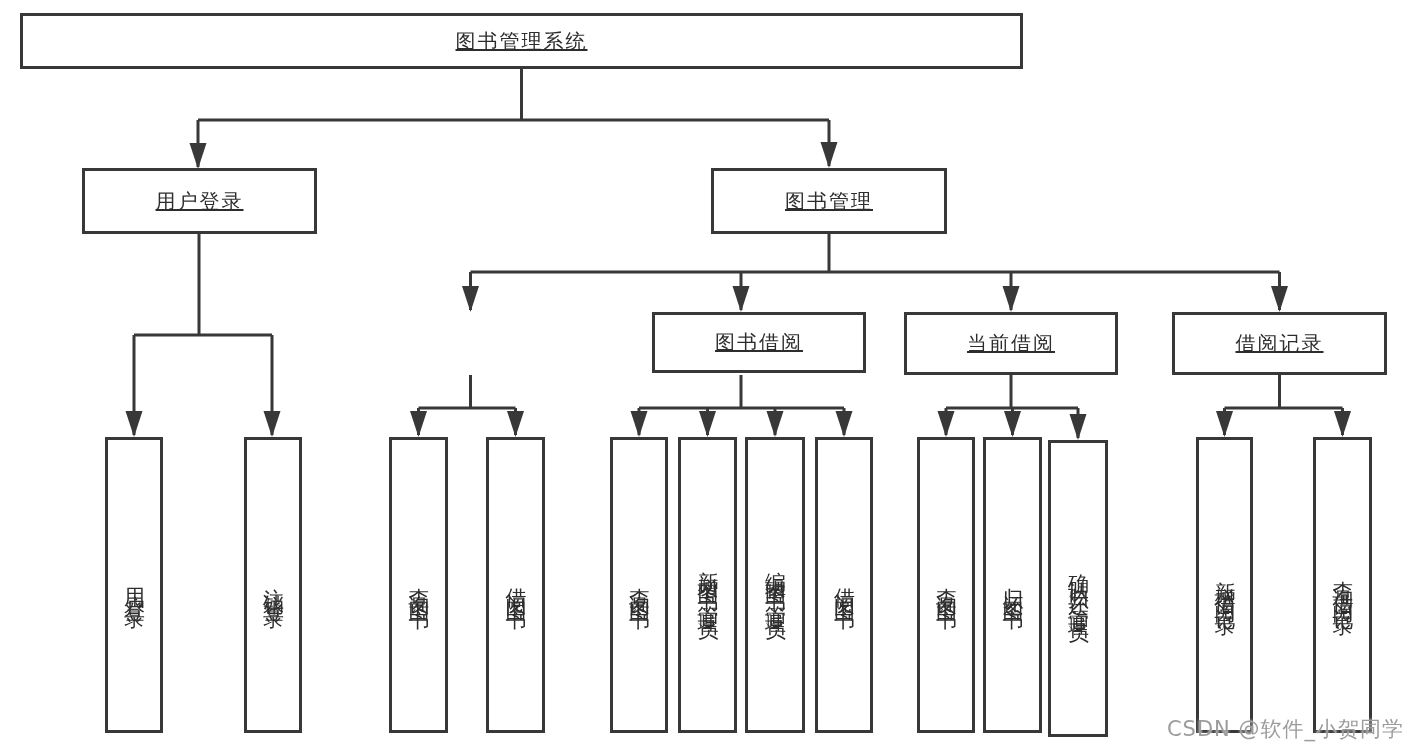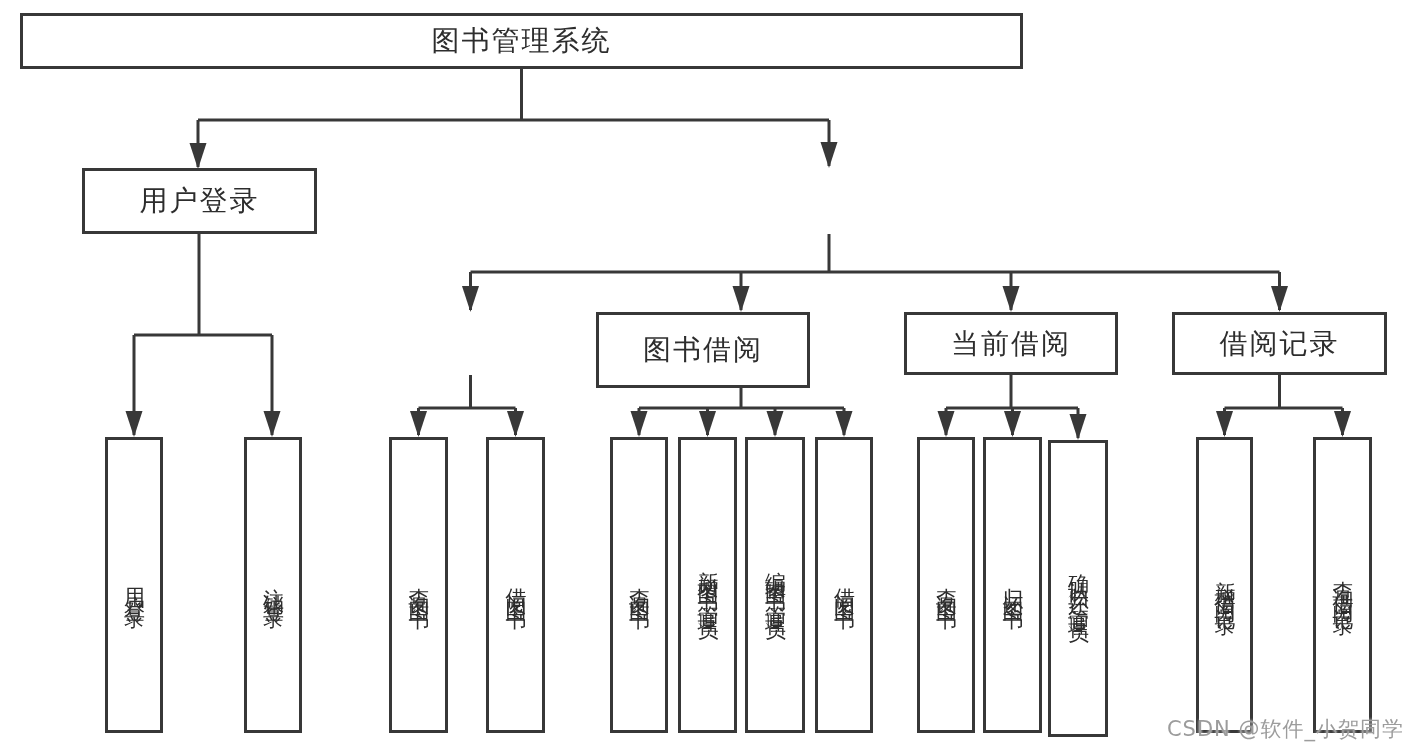--- a/index.html
+++ b/index.html
@@ -9,21 +9,21 @@
     position:relative; width:1405px; height:747px;
     background:#ffffff; overflow:hidden;
   }
   .connectors { position:absolute; left:0; top:0; width:1405px; height:747px; }
   .node {
     position:absolute; background:#ffffff;
     border:3px solid #383838; color:#2d2d2d;
     display:flex; align-items:center; justify-content:center;
   }
   .hbox span {
-    font-size:28px; letter-spacing:2px; white-space:nowrap;
+    font-size:20px; letter-spacing:2px; white-space:nowrap;text-decoration:underline;
   }
   .vbox span {
     writing-mode:vertical-rl; text-orientation:mixed;
     font-size:21px; letter-spacing:7px; line-height:1; white-space:nowrap;
   }
   .watermark {
     position:absolute; right:1px; top:715px;
     font-size:21px; color:#9c9c9c; letter-spacing:1px;
     text-shadow:0 0 3px #ffffff; z-index:5; white-space:nowrap;
   }
@@ -65,22 +65,25 @@
     </g>
   </svg>
 
   <div class="node hbox" style="left:20px;top:13px;width:1003px;height:56px">
     <span>图书管理系统</span>
   </div>
 
   <div class="node hbox" style="left:82px;top:168px;width:235px;height:66px">
     <span>用户登录</span>
   </div>
+  <div class="node hbox" style="left:711px;top:168px;width:236px;height:66px">
+    <span>图书管理</span>
+  </div>
 
-  <div class="node hbox" style="left:596px;top:312px;width:214px;height:76px">
+  <div class="node hbox" style="left:652px;top:312px;width:214px;height:61px">
     <span>图书借阅</span>
   </div>
   <div class="node hbox" style="left:1172px;top:312px;width:215px;height:63px">
     <span>借阅记录</span>
   </div>
   <div class="node hbox" style="left:904px;top:312px;width:214px;height:63px">
     <span>当前借阅</span>
   </div>
 
   <div class="node vbox" style="left:105px;top:437px;width:58px;height:296px">

